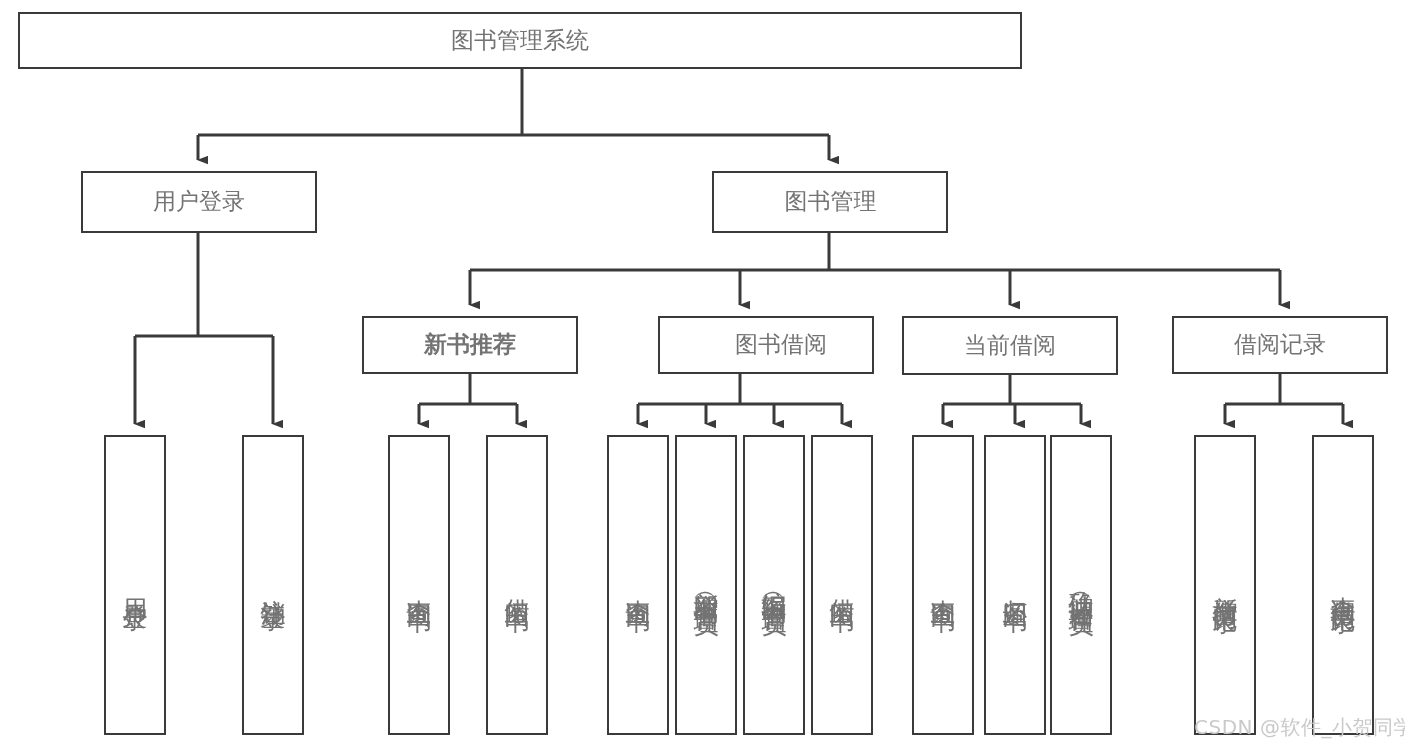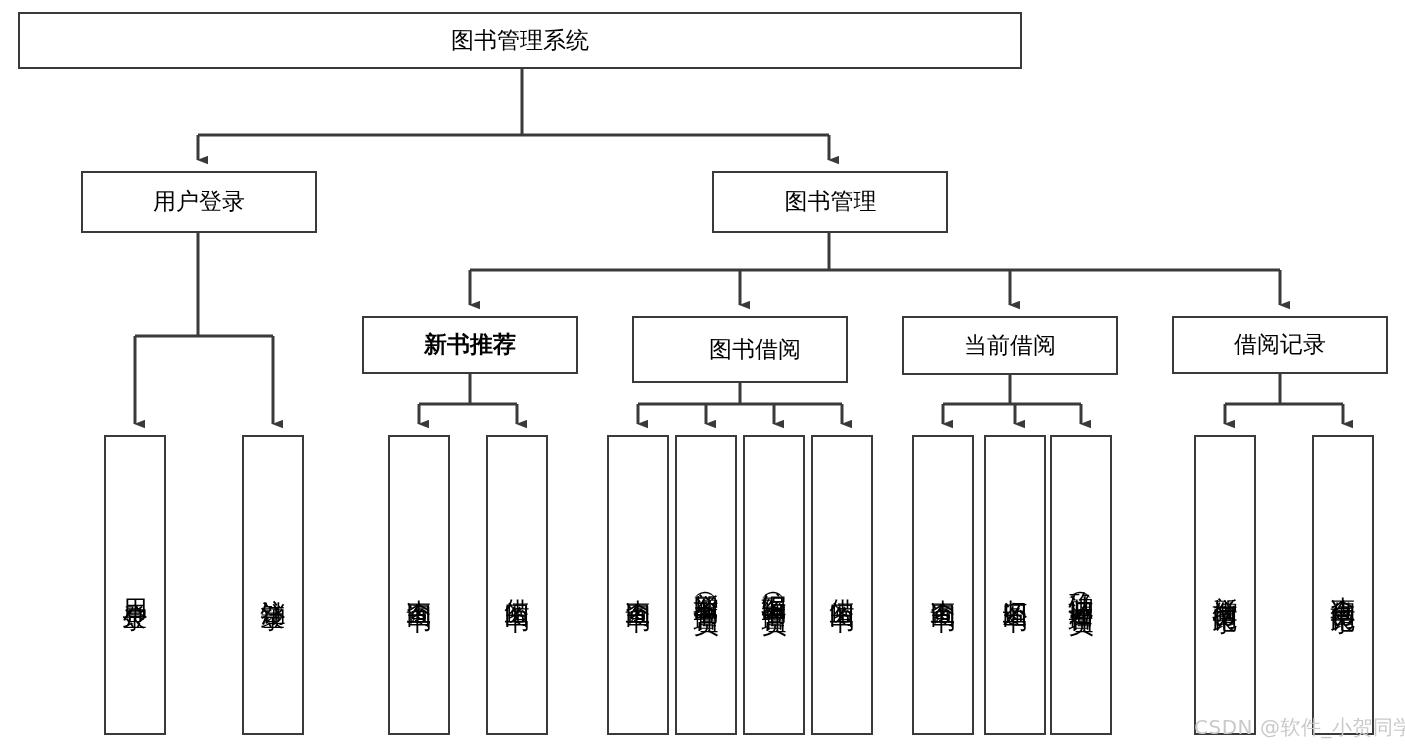--- a/index.html
+++ b/index.html
@@ -35,21 +35,21 @@
     border: 2px solid #3a3a3a;
     display: flex;
     align-items: center;
     justify-content: center;
     overflow: hidden;
   }
   .node.horizontal {
     padding: 2px 6px;
   }
   .node-label {
-    color: #000000;
+    color: #737373;
     line-height: 1.18;
     text-align: right;
     white-space: nowrap;
   }
   .node.horizontal .node-label {
     font-size: 23px;
   }
   .node.root .node-label {
     font-size: 23px;
   }
@@ -128,21 +128,21 @@
       </div>
       <div class="node horizontal" style="left: 81px; top: 171px; width: 236px; height: 62px;">
         <span class="node-label">用户登录</span>
       </div>
       <div class="node horizontal" style="left: 712px; top: 171px; width: 236px; height: 62px; padding-left: 7px;">
         <span class="node-label">图书管理</span>
       </div>
       <div class="node horizontal" style="left: 362px; top: 316px; width: 216px; height: 58px; font-weight: bold;">
         <span class="node-label">新书推荐</span>
       </div>
-      <div class="node horizontal" style="left: 632px; top: 316px; width: 216px; height: 67px; padding-left: 36px;">
+      <div class="node horizontal" style="left: 658px; top: 316px; width: 216px; height: 58px; padding-left: 36px;">
         <span class="node-label">图书借阅</span>
       </div>
       <div class="node horizontal" style="left: 902px; top: 316px; width: 216px; height: 59px;">
         <span class="node-label">当前借阅</span>
       </div>
       <div class="node horizontal" style="left: 1172px; top: 316px; width: 216px; height: 58px;">
         <span class="node-label">借阅记录</span>
       </div>
       <div class="node vertical" style="left: 104px; top: 435px; width: 62px; height: 300px;">
         <span class="node-label">用户登录</span>

